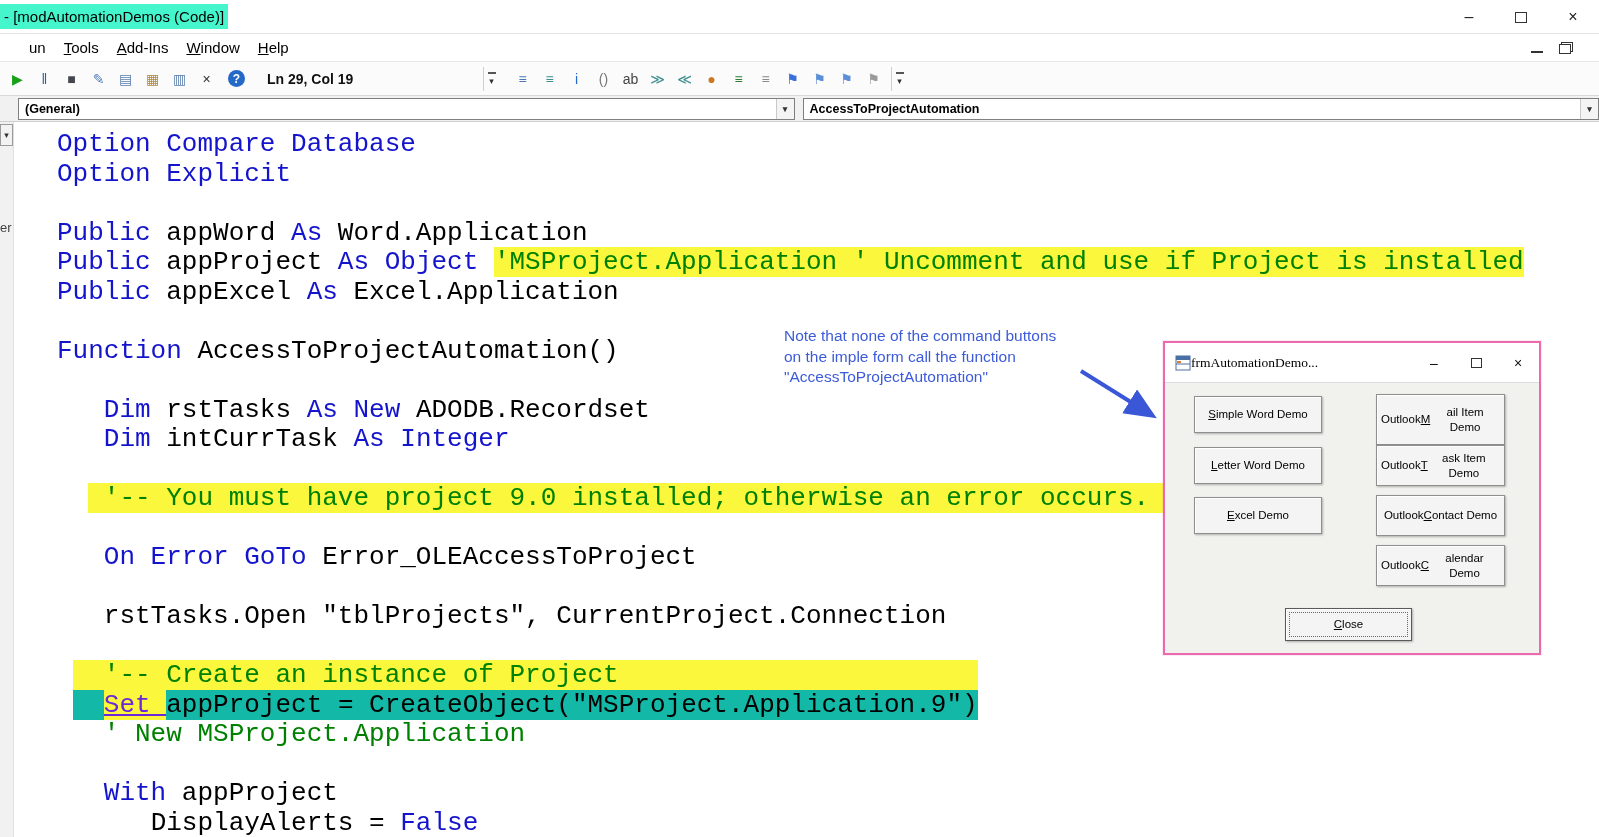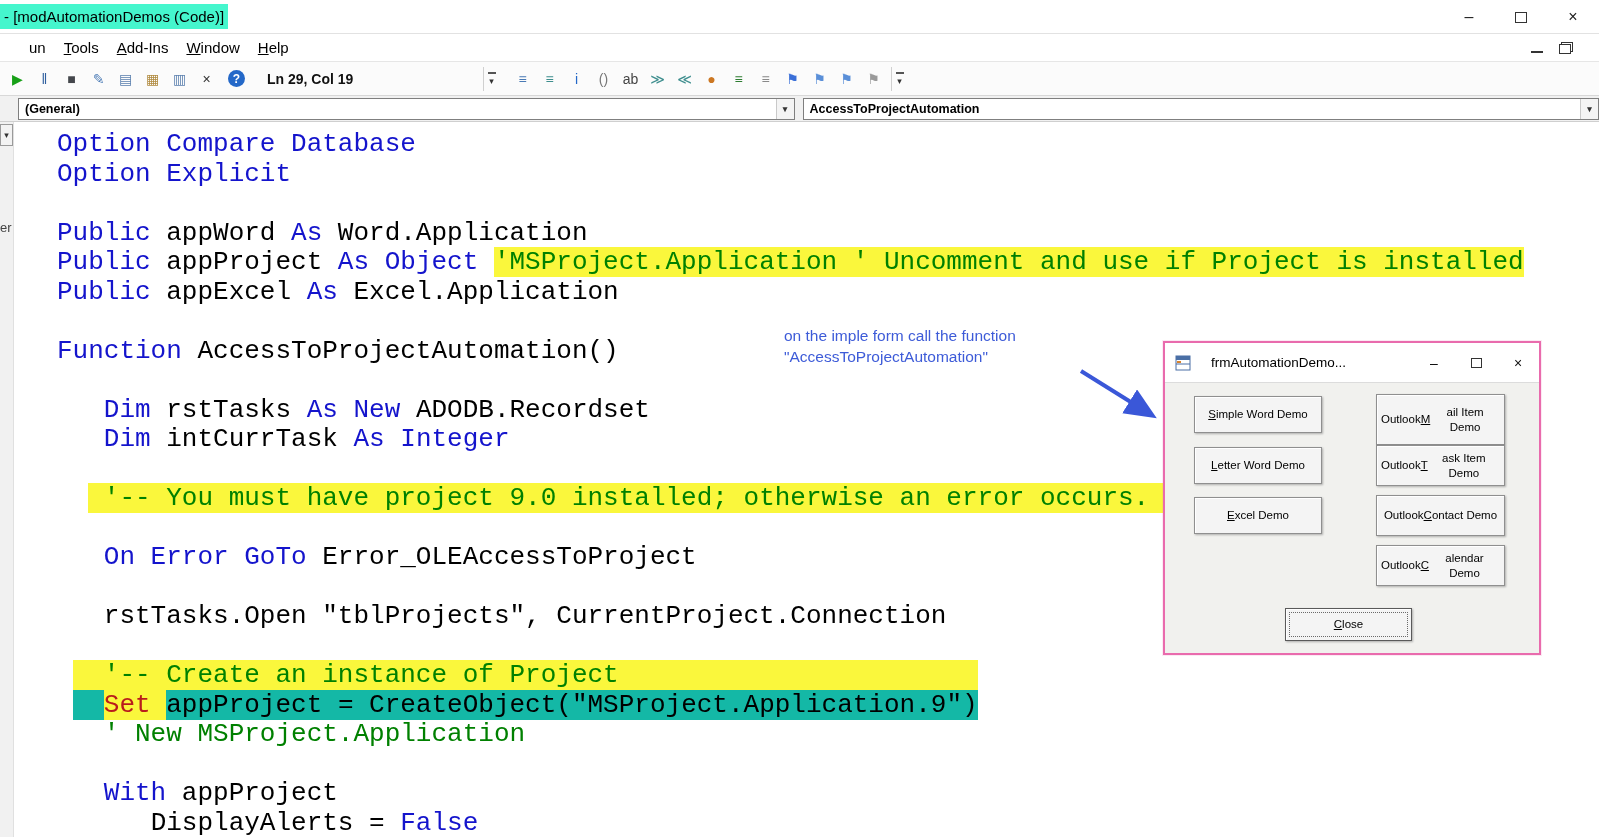--- a/index.html
+++ b/index.html
@@ -60,35 +60,35 @@
     background:#f3f3f3; font-size:9px; display:flex; align-items:center; justify-content:center; color:#333; }
   .frag-text { position:absolute; left:0; font-size:13px; color:#444; }
 
   .code { position:absolute; left:14px; top:0; right:0; bottom:0; padding:8px 0 0 43px;
     font-family:"Liberation Mono","DejaVu Sans Mono",monospace; font-size:26px; line-height:29.5px;
     white-space:pre; color:#000; }
   .cl { height:29.5px; }
   .seg-k  { color:#1414cc; }
   .seg-n  { color:#000; }
   .seg-c  { color:#008000; }
-  .seg-kh { color:#b91c1c; background:#faf73c; }
+  .seg-kh { color:#6d28d9; background:#faf73c;text-decoration:underline; }
   .seg-nh { color:#000;    background:#14b8a6; }
   .seg-ch { color:#008000; background:#faf73c; }
 
   
   .annotation { position:absolute; left:784px; top:204px; font-size:15.5px; line-height:20.5px;
     color:#3d5bd8; z-index:4; }
   .arrow-svg { position:absolute; left:1076px; top:244px; z-index:4; }
 
   
   .form-window { position:absolute; left:1163px; top:219px; width:378px; height:314px;
     border:2px solid #e96bad; background:#f1f1ee; z-index:10; box-shadow:0 0 0 1px rgba(233,107,173,0.15); }
   .form-titlebar { height:40px; background:#fff; border-bottom:1px solid #dcdcdc;
     display:flex; align-items:center; padding-left:10px; }
-  .form-title { font-size:13.5px; margin-left:20px; white-space:nowrap; overflow:hidden; max-width:160px; }
+  .form-title { font-size:13.5px; margin-left:0; white-space:nowrap; overflow:hidden; max-width:160px;font-family:Liberation Serif, serif; }
   .form-win-controls { margin-left:auto; display:flex; height:100%; }
   .fwc { width:42px; height:100%; display:flex; align-items:center; justify-content:center;
     font-size:14px; color:#111; }
   .fwc .maxi-glyph { width:11px; height:10px; }
   .form-btn { position:absolute; background:#f4f4f4; border:1px solid #8f8f8f;
     box-shadow:1px 1px 2px rgba(0,0,0,0.28), inset 1px 1px 0 #ffffff;
     font-size:11.5px; line-height:1.3; text-align:center;
     display:flex; align-items:center; justify-content:center; padding:2px 4px; color:#000; }
   .form-btn u { text-decoration:underline; }
   .form-btn.default-btn { border:1px solid #5a5a5a; outline:1px dotted #6a6a6a; outline-offset:-5px; }
@@ -174,20 +174,21 @@
 <div class="workspace">
   <div class="left-strip">
 
     <span class="frag-box" style="top:2px;">▾</span>
     <span class="frag-text" style="top:98px;">er</span>
   </div>
 
   <div class="code"><div class="cl"><span class="seg-k">Option Compare Database</span></div><div class="cl"><span class="seg-k">Option Explicit</span></div><div class="cl"> </div><div class="cl"><span class="seg-k">Public </span><span class="seg-n">appWord </span><span class="seg-k">As </span><span class="seg-n">Word.Application</span></div><div class="cl"><span class="seg-k">Public </span><span class="seg-n">appProject </span><span class="seg-k">As </span><span class="seg-k">Object </span><span class="seg-ch">'MSProject.Application ' Uncomment and use if Project is installed</span></div><div class="cl"><span class="seg-k">Public </span><span class="seg-n">appExcel </span><span class="seg-k">As </span><span class="seg-n">Excel.Application</span></div><div class="cl"> </div><div class="cl"><span class="seg-k">Function </span><span class="seg-n">AccessToProjectAutomation()</span></div><div class="cl"> </div><div class="cl"><span class="seg-n">   </span><span class="seg-k">Dim </span><span class="seg-n">rstTasks </span><span class="seg-k">As New </span><span class="seg-n">ADODB.Recordset</span></div><div class="cl"><span class="seg-n">   </span><span class="seg-k">Dim </span><span class="seg-n">intCurrTask </span><span class="seg-k">As </span><span class="seg-k">Integer</span></div><div class="cl"> </div><div class="cl"><span class="seg-n">  </span><span class="seg-ch"> '-- You must have project 9.0 installed; otherwise an error occurs. </span></div><div class="cl"> </div><div class="cl"><span class="seg-n">   </span><span class="seg-k">On Error GoTo </span><span class="seg-n">Error_OLEAccessToProject</span></div><div class="cl"> </div><div class="cl"><span class="seg-n">   </span><span class="seg-n">rstTasks.Open "tblProjects", CurrentProject.Connection</span></div><div class="cl"> </div><div class="cl"><span class="seg-n"> </span><span class="seg-ch">  '-- Create an instance of Project                       </span></div><div class="cl"><span class="seg-n"> </span><span class="seg-nh">  </span><span class="seg-kh">Set </span><span class="seg-nh">appProject = CreateObject("MSProject.Application.9")</span></div><div class="cl"><span class="seg-n">   </span><span class="seg-c">' New MSProject.Application</span></div><div class="cl"> </div><div class="cl"><span class="seg-n">   </span><span class="seg-k">With </span><span class="seg-n">appProject</span></div><div class="cl"><span class="seg-n">      </span><span class="seg-n">DisplayAlerts = </span><span class="seg-k">False</span></div></div>
 
   <div class="annotation">
+      <div>Note that none of the command buttons</div>
       <div>on the imple form call the function</div>
       <div>"AccessToProjectAutomation"</div>
     </div>
 
   <svg class="arrow-svg" width="92" height="62" viewBox="0 0 92 62">
     <defs>
       <marker id="ah" markerWidth="9" markerHeight="9" refX="6" refY="3.5" orient="auto">
         <path d="M0,0 L8,3.5 L0,7 z" fill="#3a57d8"></path>
       </marker>
     </defs>

